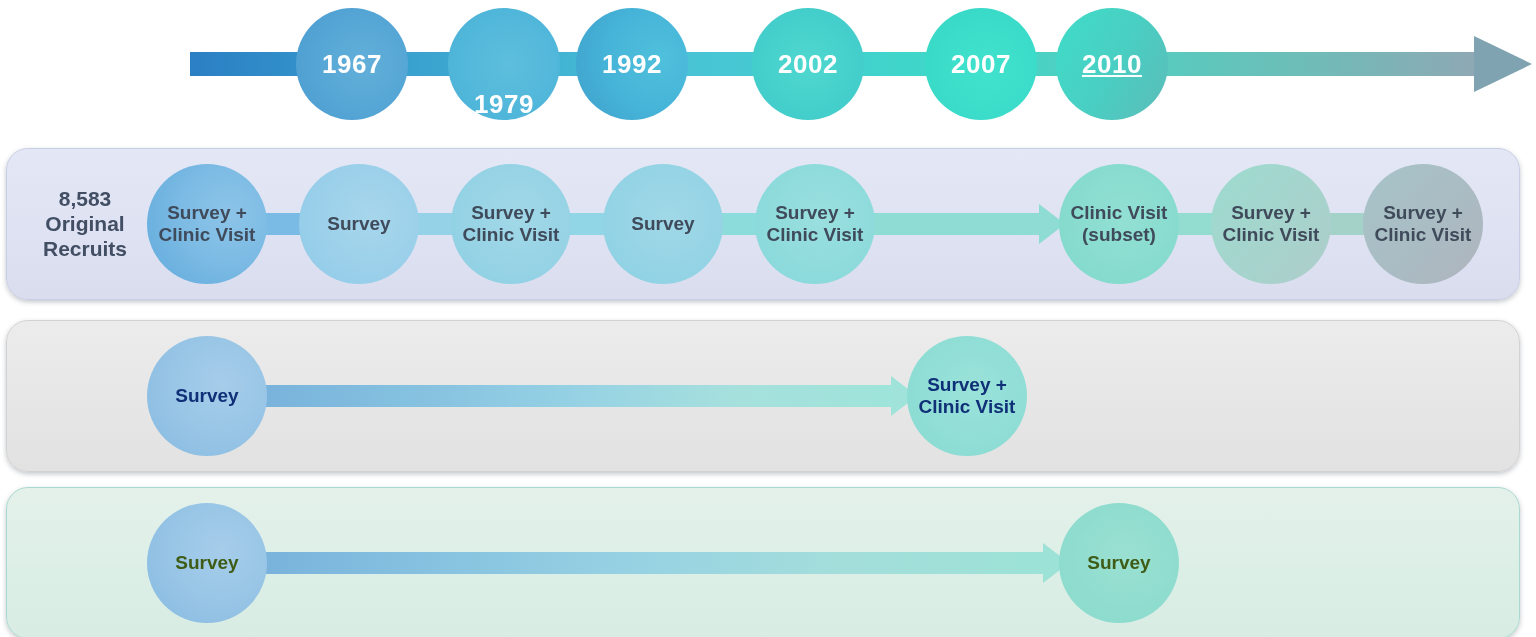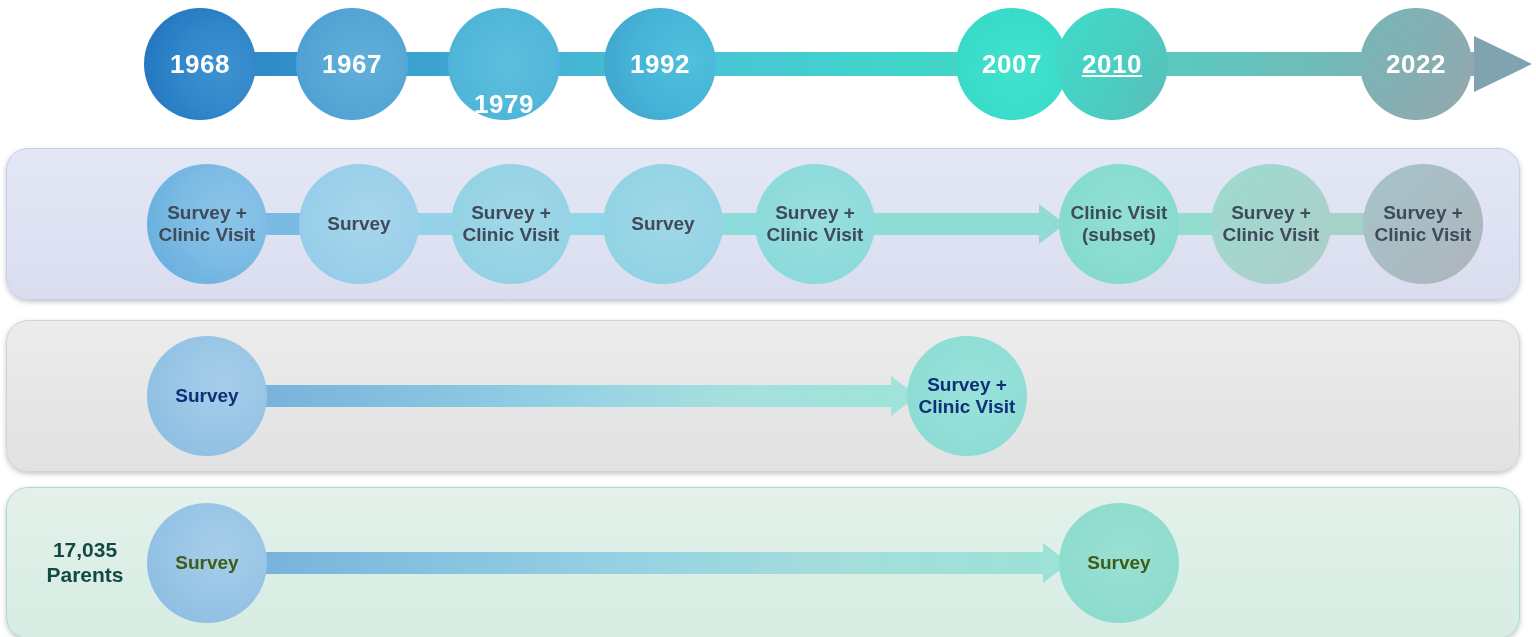--- a/index.html
+++ b/index.html
@@ -26,23 +26,23 @@
     border-left:58px solid #7fa3b0;
   }
   .tl-node{
     position:absolute;top:8px;width:112px;height:112px;border-radius:50%;
     display:flex;align-items:center;justify-content:center;
     color:#ffffff;font-weight:bold;font-size:26px;letter-spacing:.5px;
   }
   .tl-0{left:144px;background:radial-gradient(circle at 70% 55%,#3e92d1 0%,#2f86c9 45%,#1f6fbb 100%);}
   .tl-1{left:296px;background:radial-gradient(circle at 60% 50%,#62afd9 0%,#55a6d5 55%,#4a9bd0 100%);}
   .tl-2{left:448px;background:radial-gradient(circle at 55% 50%,#5ebedd 0%,#51b7da 60%,#47b0d6 100%);align-items:flex-end;}
-  .tl-3{left:604px;background:radial-gradient(circle at 75% 45%,#4fc0dc 0%,#46b4d8 50%,#3f9fcb 100%);text-align:right;}
+  .tl-3{left:576px;background:radial-gradient(circle at 75% 45%,#4fc0dc 0%,#46b4d8 50%,#3f9fcb 100%);text-align:right;}
   .tl-4{left:752px;background:radial-gradient(circle at 50% 50%,#4fd8cf 0%,#46d0cc 55%,#3fc9c9 100%);}
-  .tl-5{left:956px;background:radial-gradient(circle at 55% 55%,#41e2cd 0%,#3bdcc9 55%,#36d5c6 100%);}
+  .tl-5{left:925px;background:radial-gradient(circle at 55% 55%,#41e2cd 0%,#3bdcc9 55%,#36d5c6 100%);}
   .tl-6{left:1056px;background:linear-gradient(120deg,#3fdcc8 0%,#49cfc3 50%,#5cbcb8 100%);text-decoration:underline;}
   .tl-7{left:1208px;background:linear-gradient(120deg,#49cdc2 0%,#56c2bc 50%,#63b7b5 100%);}
   .tl-8{left:1360px;background:linear-gradient(120deg,#76b6b6 0%,#86aeb2 55%,#95a7ad 100%);}
 
   
   .panel{
     position:absolute;left:6px;width:1512px;border-radius:22px;
     box-shadow:0 2px 5px rgba(40,50,70,.28);
   }
   #panel-recruits{top:148px;height:150px;
@@ -100,44 +100,46 @@
   .arrow-wrap .head{position:absolute;right:0;top:0;width:0;height:0;
     border-top:20px solid transparent;border-bottom:20px solid transparent;}
 </style>
 </head>
 <body>
 
 <div id="timeline">
   <div class="track"></div>
   <div class="endarrow"></div>
 
-  <div class="tl-node tl-0">
-      <span>1968</span>
-    </div>
   <div class="tl-node tl-1">
       <span>1967</span>
     </div>
   <div class="tl-node tl-2">
       <span>1979</span>
     </div>
   <div class="tl-node tl-3">
       <span>1992</span>
     </div>
+  <div class="tl-node tl-4">
+      <span>2002</span>
+    </div>
   <div class="tl-node tl-5">
       <span>2007</span>
     </div>
   <div class="tl-node tl-6">
       <span>2010</span>
     </div>
-  <div class="tl-node tl-8">
-      <span>2022</span>
-    </div>
 </div>
 
 <div class="panel" id="panel-recruits">
+  <div class="row-label">
+    <div>8,583</div>
+    <div>Original</div>
+    <div>Recruits</div>
+  </div>
 
   <div class="connector" style="left:258px;width:44px;background:#79bbe4;"></div>
   <div class="connector" style="left:410px;width:44px;background:#95d2e8;"></div>
   <div class="connector" style="left:562px;width:44px;background:#91d6e6;"></div>
   <div class="connector" style="left:714px;width:44px;background:#8cdcdc;"></div>
   <div class="arrow-wrap" style="left:866px;width:192px;">
     <div class="shaft" style="background:#8fdcd4;"></div>
     <div class="head" style="border-left:26px solid #8fdcd4;"></div>
   </div>
   <div class="connector" style="left:1170px;width:44px;background:#93dcd0;"></div>
@@ -185,24 +187,20 @@
   <div class="node r2-0" style="left:140px;">
     <span class="ln">Survey</span>
   </div>
   <div class="node r2-1" style="left:900px;">
     <span class="ln">Survey +</span>
     <span class="ln">Clinic Visit</span>
   </div>
 </div>
 
 <div class="panel" id="panel-parents">
-  <div class="row-label">
-    <div>17,035</div>
-    <div>Parents</div>
-  </div>
 
   <div class="arrow-wrap" style="left:258px;width:804px;">
     <div class="shaft" style="background:linear-gradient(90deg,#79b3dc 0%,#87c2e0 22%,#97d2e3 48%,#a4dedb 74%,#9ce2d6 100%);"></div>
     <div class="head" style="border-left:26px solid #9de2d6;"></div>
   </div>
 
   <div class="node r3-0" style="left:140px;">
     <span class="ln">Survey</span>
   </div>
   <div class="node r3-1" style="left:1052px;">

